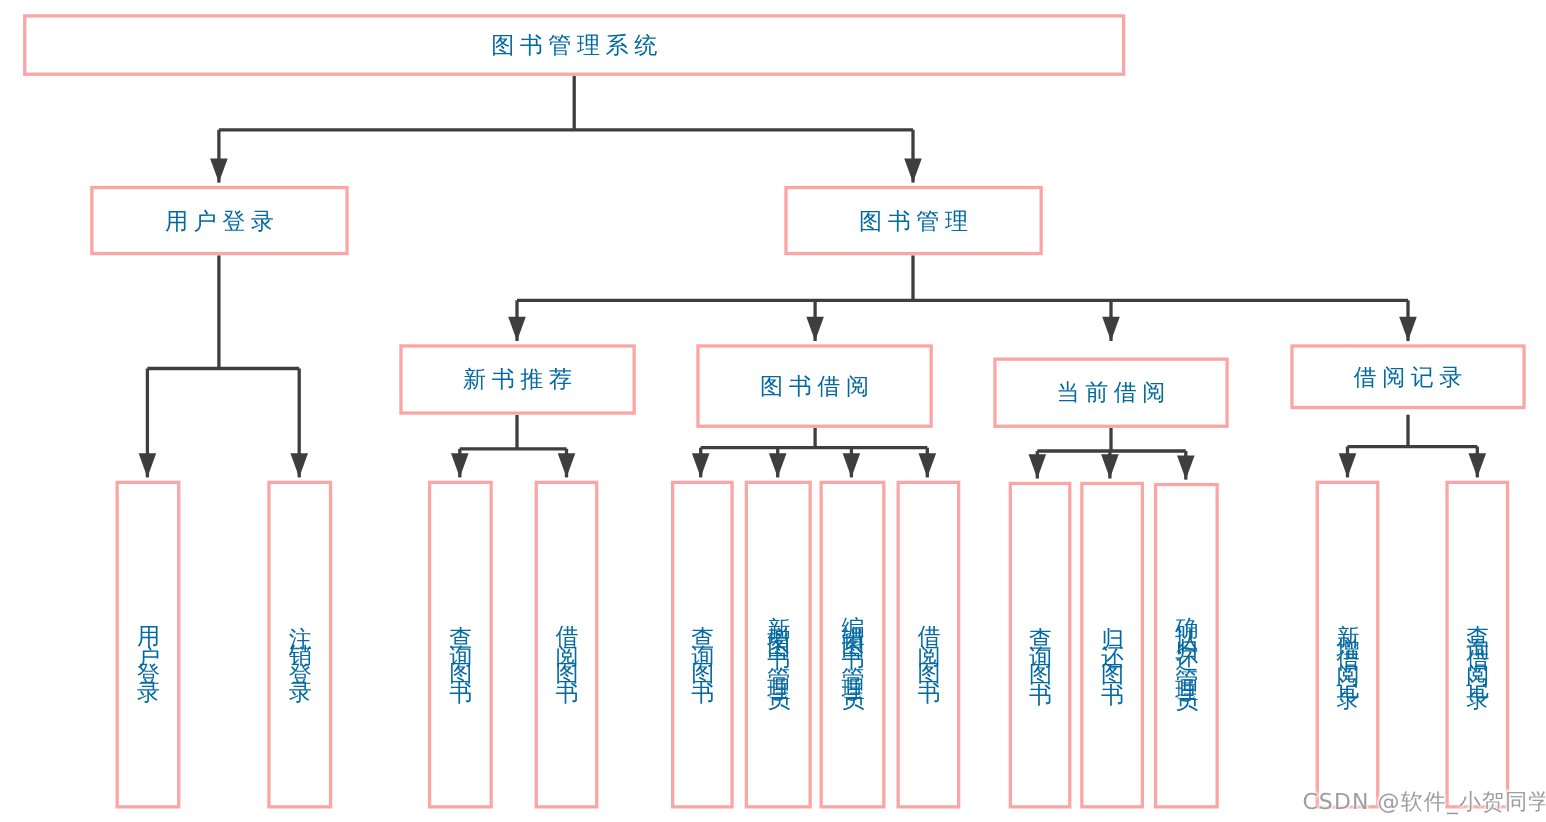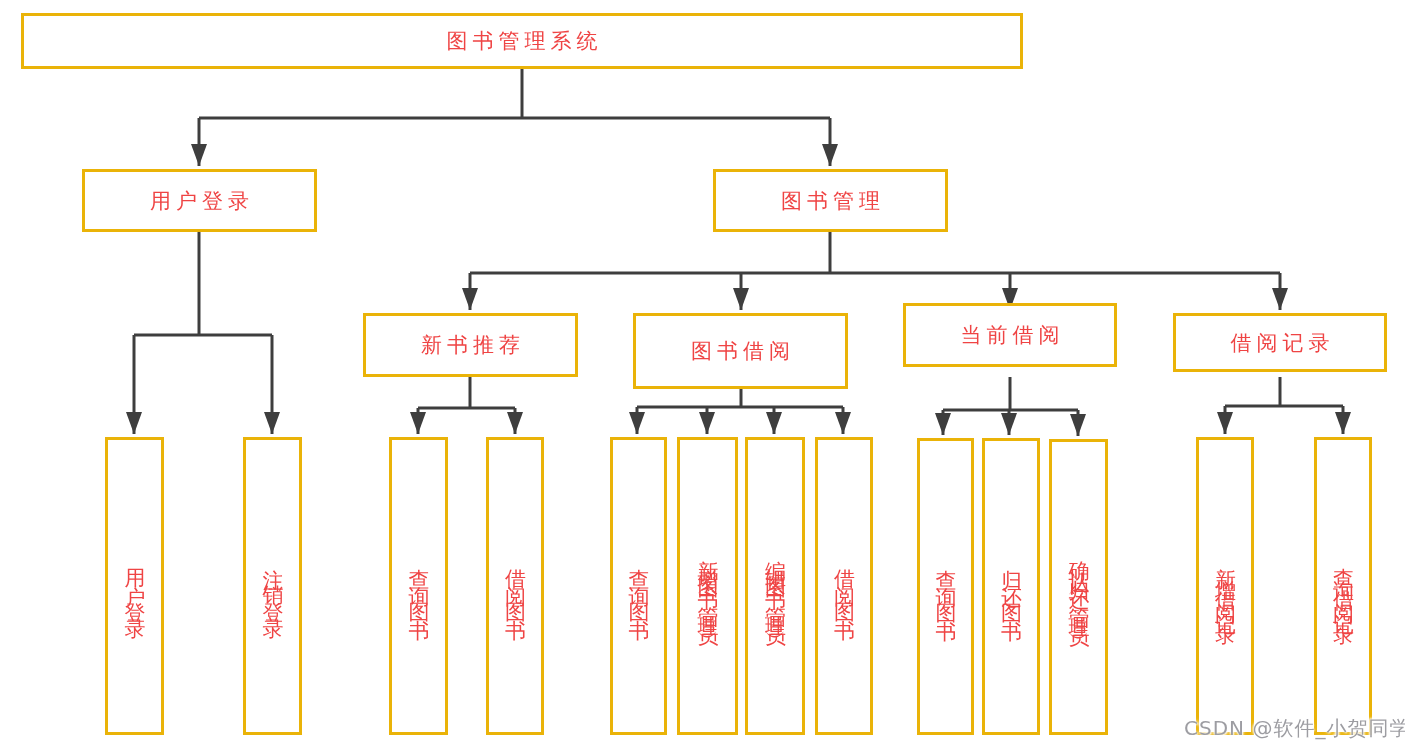--- a/index.html
+++ b/index.html
@@ -2,23 +2,23 @@
 <html><head>
 <meta charset="utf-8">
 <style>
   html,body{margin:0;padding:0;background:#ffffff;}
   body{font-family:"DejaVu Sans","Liberation Sans",sans-serif;}
   #canvas{
     position:relative;width:1405px;height:747px;background:#ffffff;overflow:hidden;
   }
   #connectors{position:absolute;left:0;top:0;width:1405px;height:747px;}
   .node{
-    position:absolute;box-sizing:border-box;border:3px solid #eab308;background:#ffffff;
+    position:absolute;box-sizing:border-box;border:3px solid #fca5a5;background:#ffffff;
     display:flex;align-items:center;justify-content:center;
-    color:#ef4444;font-size:21px;
+    color:#0369a1;font-size:21px;
   }
   .hnode span{letter-spacing:5px;text-indent:5px;white-space:nowrap;}
   .leaf{z-index:2;}
   .vtext{
     writing-mode:vertical-rl;text-orientation:mixed;
     line-height:1;white-space:nowrap;
   }
   #watermark{
     position:absolute;left:1184px;top:715px;z-index:5;
     font-size:20px;color:#9d9da2;letter-spacing:1px;white-space:nowrap;
@@ -90,21 +90,21 @@
   <div class="node hnode" style="left:713px;top:169px;width:235px;height:63px;">
     <span>图书管理</span>
   </div>
 
   <div class="node hnode" style="left:363px;top:313px;width:215px;height:64px;">
     <span>新书推荐</span>
   </div>
   <div class="node hnode" style="left:633px;top:313px;width:215px;height:76px;">
     <span>图书借阅</span>
   </div>
-  <div class="node hnode" style="left:903px;top:303px;width:214px;height:64px;text-align:center;">
+  <div class="node hnode" style="left:903px;top:325px;width:214px;height:64px;text-align:center;">
     <span>当前借阅</span>
   </div>
   <div class="node hnode" style="left:1173px;top:313px;width:214px;height:59px;">
     <span>借阅记录</span>
   </div>
 
   <div class="node leaf" style="left:105px;top:437px;width:59px;height:298px;">
     <span class="vtext" style="letter-spacing: 0.8em;">用户登录</span>
   </div>
   <div class="node leaf" style="left:243px;top:437px;width:59px;height:298px;">

